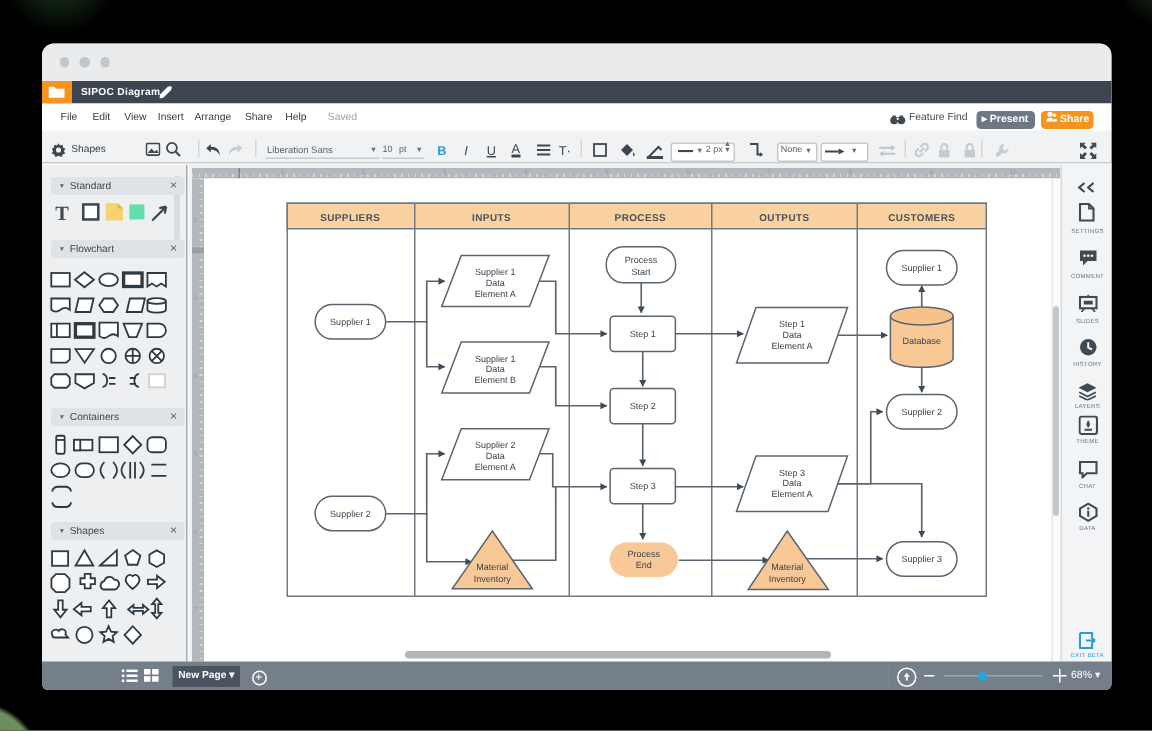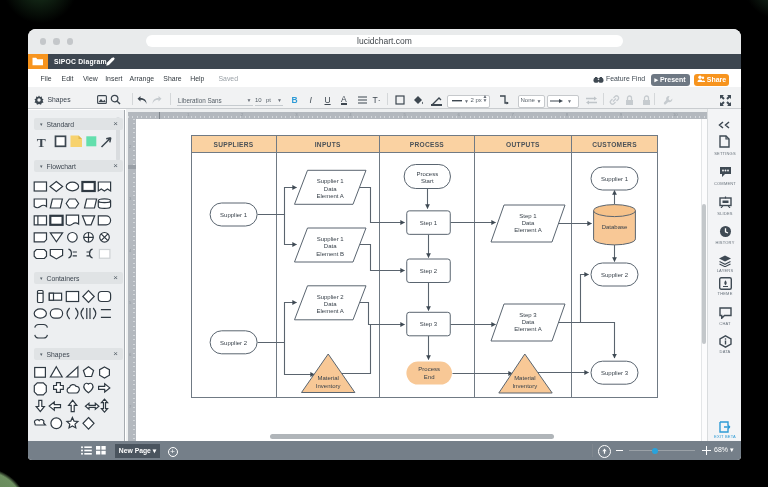--- a/index.html
+++ b/index.html
@@ -55,21 +55,20 @@
   .hsbthumb{position:absolute;left:241.5px;top:405px;width:284px;height:4.5px;background:#b0b5b9;border-radius:2.5px;}
 </style>
 </head>
 <body>
 <div class="bg"></div>
 <div class="win">
   <div class="chrome">
     <div class="dot" style="left:11.5px"></div>
     <div class="dot" style="left:25px"></div>
     <div class="dot" style="left:38.5px"></div>
-    <div class="urlbar">lucidchart.com</div>
   </div>
   <div class="appbar">
     <div class="folder">
       <svg width="19.5" height="15" viewBox="0 0 19.5 15">
         <path d="M4.5 3.8 h3.6 l1.3 1.4 h5.6 v6 h-10.5 z" fill="#fff"></path>
       </svg>
     </div>
     <div class="doctitle">SIPOC Diagram</div>
     <svg class="abs" style="left:78px;top:3px" width="9" height="9" viewBox="0 0 9 9">
       <path d="M1 8 l1.6-.4 5-5 -1.4-1.4 -5 5 z M7.1 .6 l1.3 1.3" stroke="#fff" stroke-width="1.1" fill="#fff"></path>

